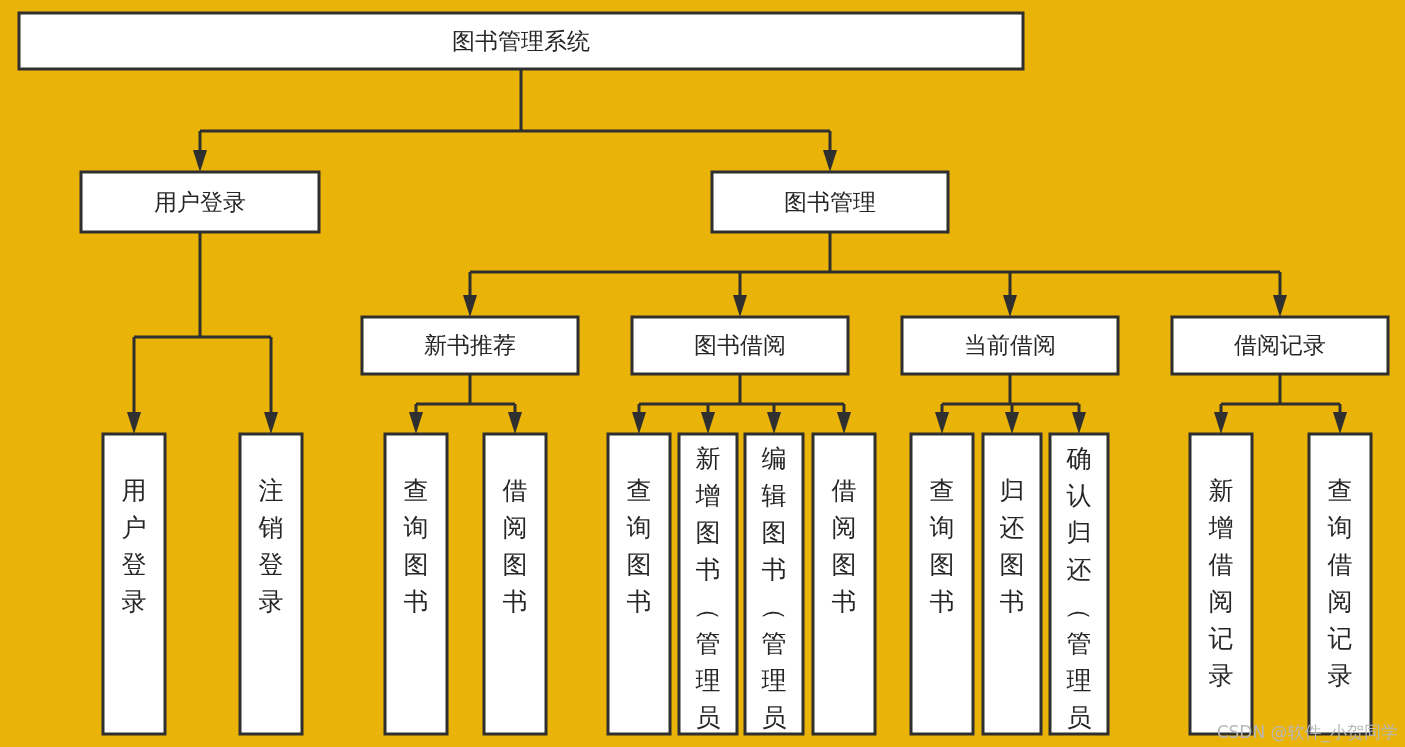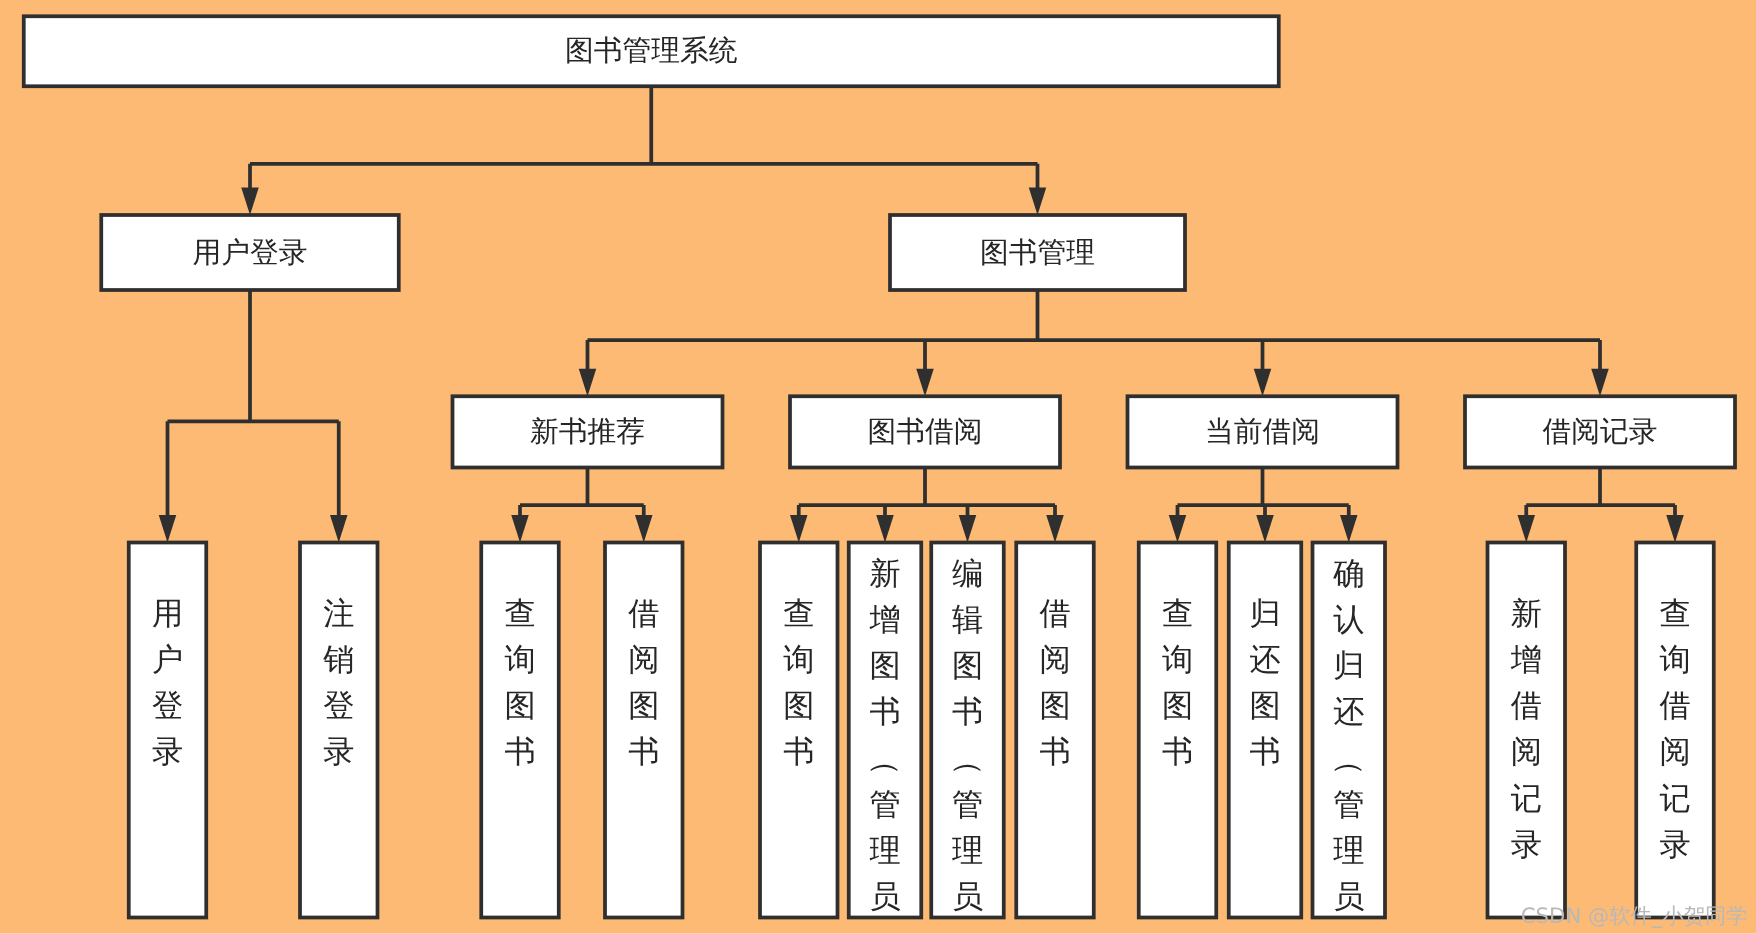--- a/index.html
+++ b/index.html
@@ -10,21 +10,21 @@
   body {
     width: 1405px;
     height: 747px;
     overflow: hidden;
     font-family: "DejaVu Sans", "Liberation Sans", sans-serif;
   }
   #diagram-root {
     position: relative;
     width: 1405px;
     height: 747px;
-    background: #fdba74;
+    background: #eab308;
   }
   svg.diagram-canvas {
     position: absolute;
     left: 0;
     top: 0;
     width: 1405px;
     height: 747px;
     display: block;
   }
   .node-box {

